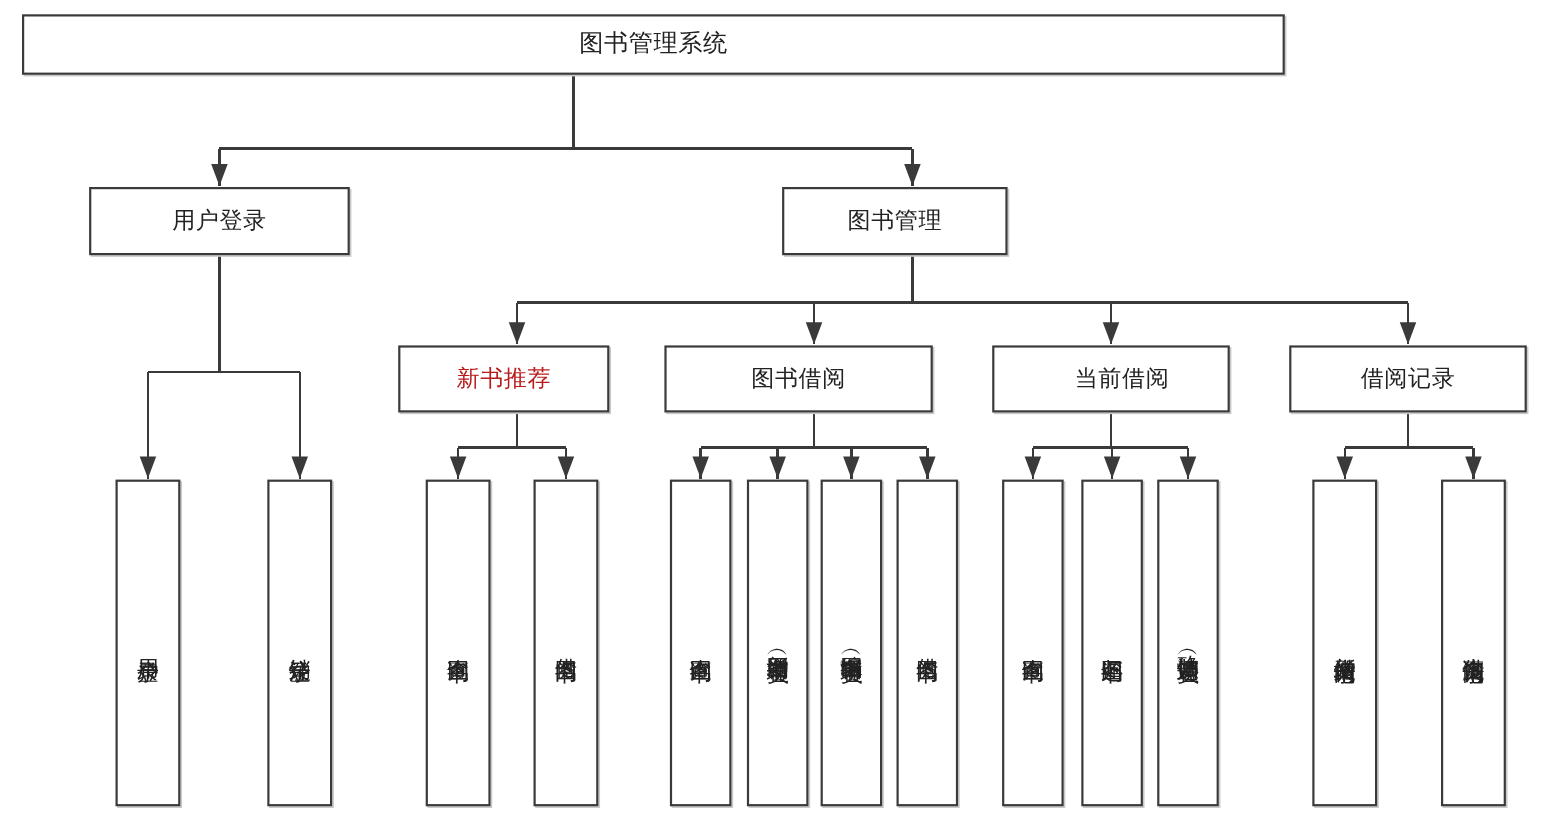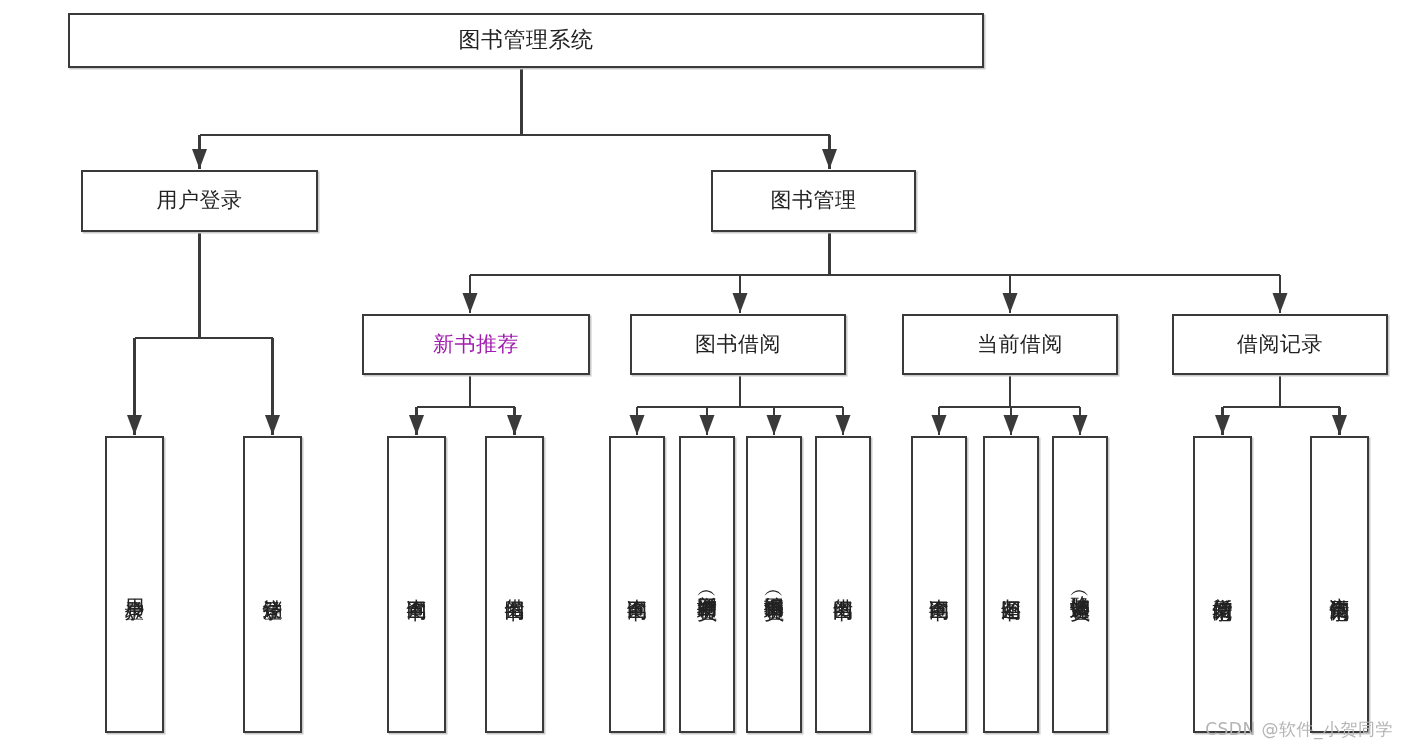--- a/index.html
+++ b/index.html
@@ -126,33 +126,33 @@
       <line x1="1080" y1="407" x2="1080" y2="435" stroke="#3a3a3a" stroke-width="2.2" shape-rendering="crispEdges"></line>
       <path d="M 1072.5 415 L 1087.5 415 L 1080 435 Z" fill="#3a3a3a"></path>
       <line x1="1280" y1="375" x2="1280" y2="407" stroke="#3a3a3a" stroke-width="2.2" shape-rendering="crispEdges"></line>
       <line x1="1222.5" y1="407" x2="1339.5" y2="407" stroke="#3a3a3a" stroke-width="2.2" shape-rendering="crispEdges"></line>
       <line x1="1222.5" y1="407" x2="1222.5" y2="435" stroke="#3a3a3a" stroke-width="2.2" shape-rendering="crispEdges"></line>
       <path d="M 1215 415 L 1230 415 L 1222.5 435 Z" fill="#3a3a3a"></path>
       <line x1="1339.5" y1="407" x2="1339.5" y2="435" stroke="#3a3a3a" stroke-width="2.2" shape-rendering="crispEdges"></line>
       <path d="M 1332 415 L 1347 415 L 1339.5 435 Z" fill="#3a3a3a"></path>
     </svg>
   <div id="nodes">
-      <div class="node node-h node-root" style="left: 20px; top: 13px; width: 916px; height: 55px; border-color: rgb(58, 58, 58); background: rgb(255, 255, 255); color: rgb(34, 34, 34); box-shadow: rgb(201, 201, 201) 1.5px 1.5px 0px 0px; margin-left: 48px;">
+      <div class="node node-h node-root" style="left: 20px; top: 13px; width: 1148px; height: 55px; border-color: rgb(58, 58, 58); background: rgb(255, 255, 255); color: rgb(34, 34, 34); box-shadow: rgb(201, 201, 201) 1.5px 1.5px 0px 0px;">
         <span>图书管理系统</span>
       </div>
       <div class="node node-h" style="left: 81px; top: 170px; width: 237px; height: 62px; border-color: rgb(58, 58, 58); background: rgb(255, 255, 255); color: rgb(34, 34, 34); box-shadow: rgb(201, 201, 201) 1.5px 1.5px 0px 0px;">
         <span>用户登录</span>
       </div>
       <div class="node node-h" style="left: 711px; top: 170px; width: 205px; height: 62px; border-color: rgb(58, 58, 58); background: rgb(255, 255, 255); color: rgb(34, 34, 34); box-shadow: rgb(201, 201, 201) 1.5px 1.5px 0px 0px;">
         <span>图书管理</span>
       </div>
-      <div class="node node-h" style="left: 362px; top: 314px; width: 228px; height: 61px; border-color: rgb(58, 58, 58); background: rgb(255, 255, 255); color: #a21caf; box-shadow: rgb(201, 201, 201) 1.5px 1.5px 0px 0px;">
+      <div class="node node-h" style="left: 362px; top: 314px; width: 192px; height: 61px; border-color: rgb(58, 58, 58); background: rgb(255, 255, 255); color: #b91c1c; box-shadow: rgb(201, 201, 201) 1.5px 1.5px 0px 0px;">
         <span>新书推荐</span>
       </div>
-      <div class="node node-h" style="left: 630px; top: 314px; width: 216px; height: 61px; border-color: rgb(58, 58, 58); background: rgb(255, 255, 255); color: rgb(34, 34, 34); box-shadow: rgb(201, 201, 201) 1.5px 1.5px 0px 0px;">
+      <div class="node node-h" style="left: 604px; top: 314px; width: 244px; height: 61px; border-color: rgb(58, 58, 58); background: rgb(255, 255, 255); color: rgb(34, 34, 34); box-shadow: rgb(201, 201, 201) 1.5px 1.5px 0px 0px;">
         <span>图书借阅</span>
       </div>
       <div class="node node-h" style="left: 902px; top: 314px; width: 216px; height: 61px; border-color: rgb(58, 58, 58); background: rgb(255, 255, 255); color: rgb(34, 34, 34); box-shadow: rgb(201, 201, 201) 1.5px 1.5px 0px 0px; padding-left: 20px;">
         <span>当前借阅</span>
       </div>
       <div class="node node-h" style="left: 1172px; top: 314px; width: 216px; height: 61px; border-color: rgb(58, 58, 58); background: rgb(255, 255, 255); color: rgb(34, 34, 34); box-shadow: rgb(201, 201, 201) 1.5px 1.5px 0px 0px;">
         <span>借阅记录</span>
       </div>
       <div class="node node-v" style="left: 105px; top: 436px; width: 59px; height: 297px; border-color: rgb(58, 58, 58); background: rgb(255, 255, 255); color: rgb(34, 34, 34); box-shadow: rgb(201, 201, 201) 1.5px 1.5px 0px 0px;">
         <span class="vtext">用户登录</span>
@@ -187,14 +187,13 @@
       <div class="node node-v" style="left: 1052px; top: 436px; width: 56px; height: 297px; border-color: rgb(58, 58, 58); background: rgb(255, 255, 255); color: rgb(34, 34, 34); box-shadow: rgb(201, 201, 201) 1.5px 1.5px 0px 0px;">
         <span class="vtext">确认归还（管理员）</span>
       </div>
       <div class="node node-v" style="left: 1193px; top: 436px; width: 59px; height: 297px; border-color: rgb(58, 58, 58); background: rgb(255, 255, 255); color: rgb(34, 34, 34); box-shadow: rgb(201, 201, 201) 1.5px 1.5px 0px 0px;">
         <span class="vtext">新增借阅记录</span>
       </div>
       <div class="node node-v" style="left: 1310px; top: 436px; width: 59px; height: 297px; border-color: rgb(58, 58, 58); background: rgb(255, 255, 255); color: rgb(34, 34, 34); box-shadow: rgb(201, 201, 201) 1.5px 1.5px 0px 0px;">
         <span class="vtext">查询借阅记录</span>
       </div>
     </div>
-  <div class="watermark">CSDN @软件_小贺同学</div>
 </div>
 
 </body></html>

